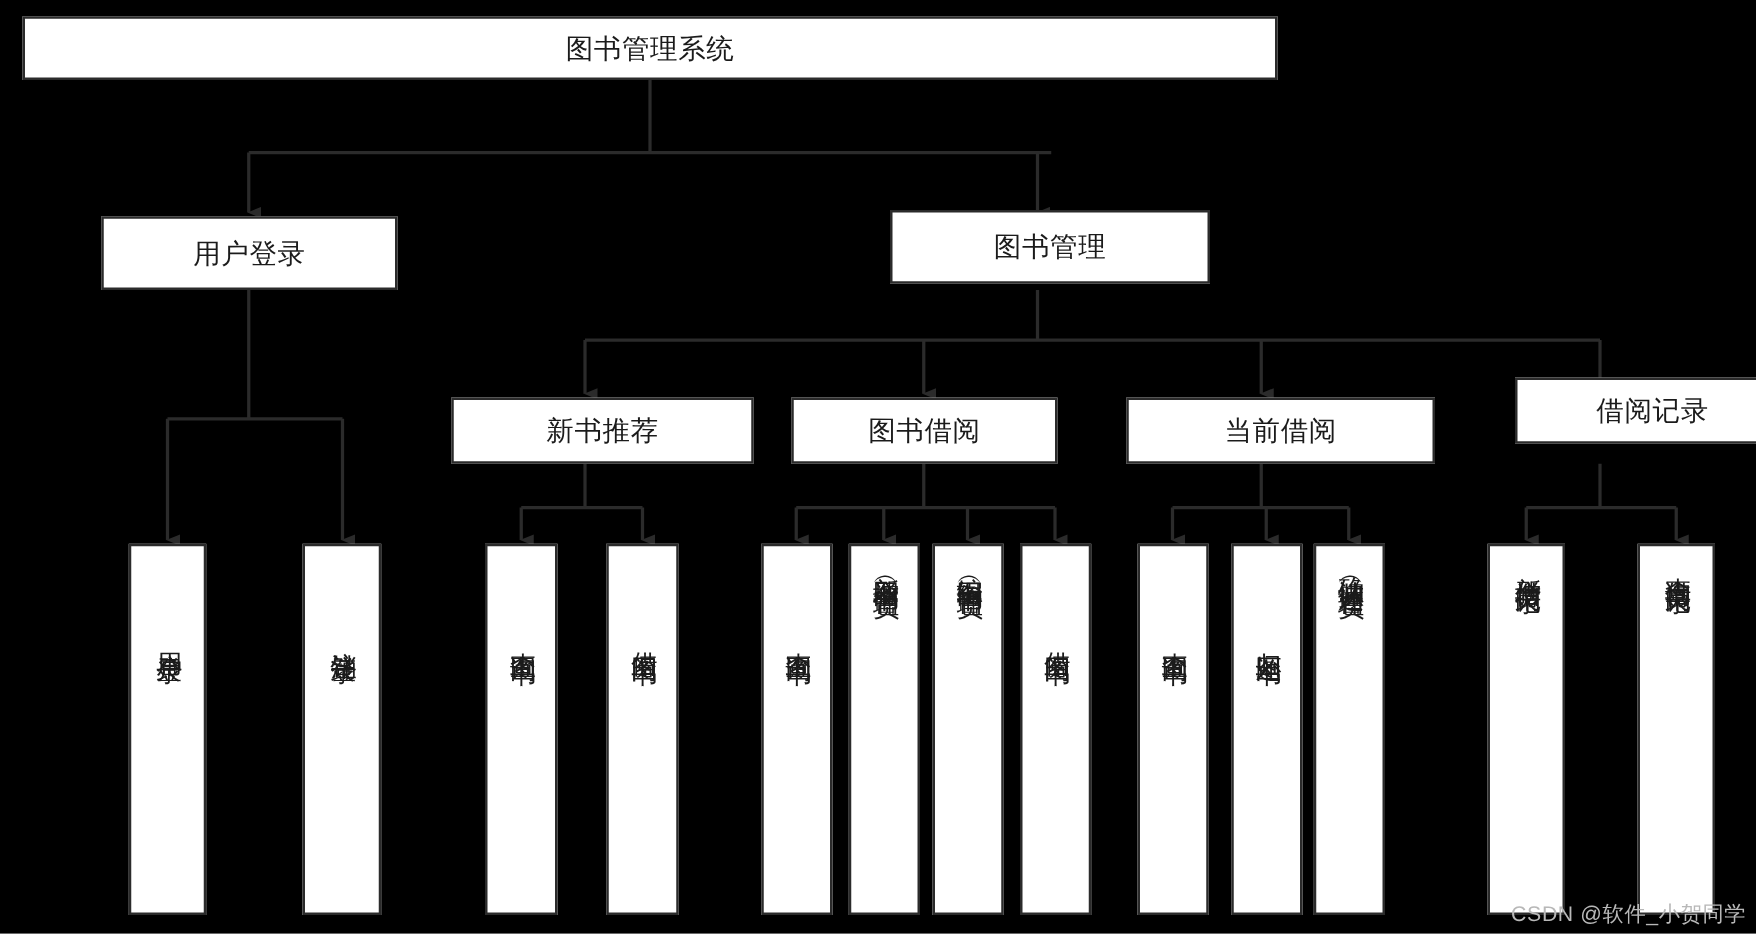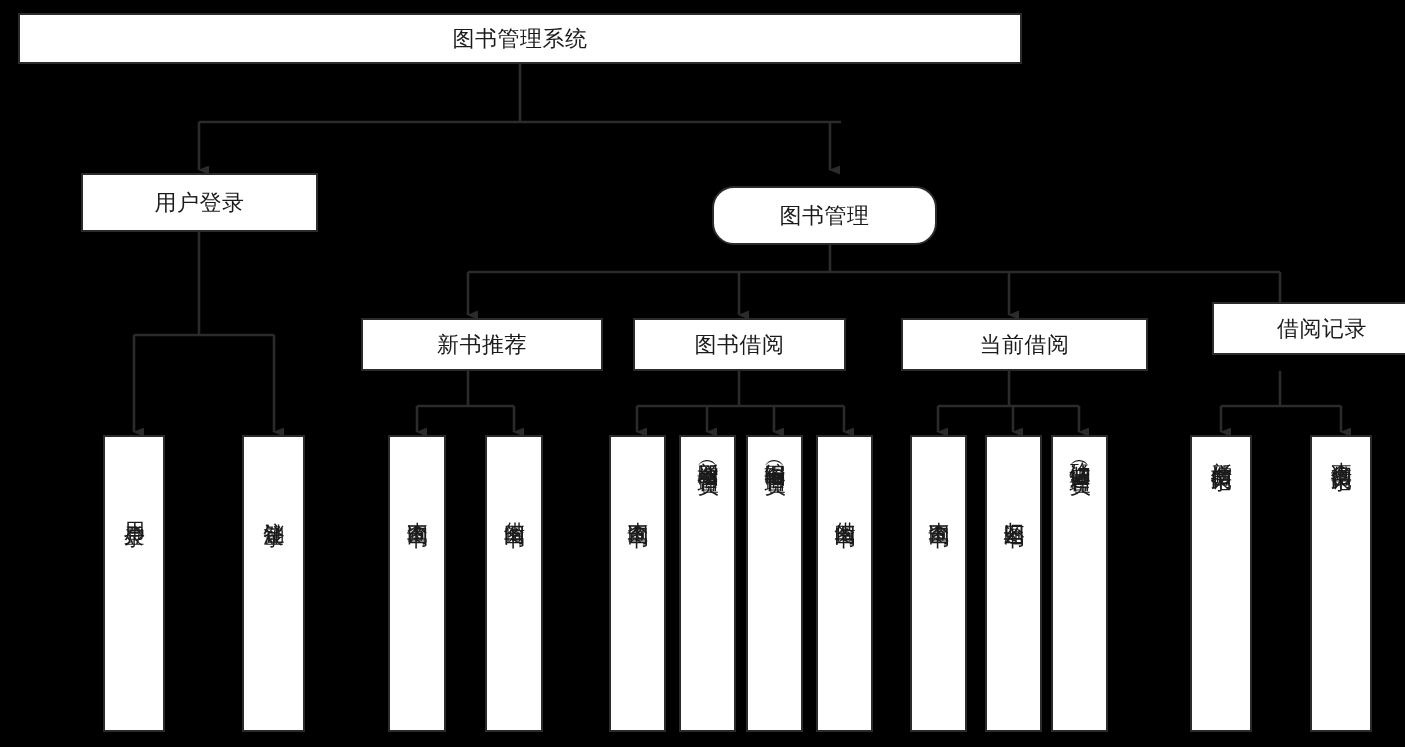--- a/index.html
+++ b/index.html
@@ -135,21 +135,21 @@
     </g>
   </svg>
 
   <div class="node node-root" id="node-root" style="left: 18px; top: 13px; width: 1004px; height: 51px;">
     <span class="label">图书管理系统</span>
   </div>
 
   <div class="node node-l2" id="node-l2-0" style="left: 81px; top: 173px; width: 237px; height: 59px;">
     <span class="label">用户登录</span>
   </div>
-  <div class="node node-l2" id="node-l2-1" style="left: 712px; top: 186px; width: 225px; height: 59px; border-radius: 22px;">
+  <div class="node node-l2" id="node-l2-1" style="left: 712px; top: 168px; width: 256px; height: 59px;">
     <span class="label">图书管理</span>
   </div>
 
   <div class="node node-l3" id="node-l3-0" style="left: 361px; top: 318px; width: 242px; height: 53px;">
     <span class="label">新书推荐</span>
   </div>
   <div class="node node-l3" id="node-l3-1" style="left: 633px; top: 318px; width: 213px; height: 53px;">
     <span class="label">图书借阅</span>
   </div>
   <div class="node node-l3" id="node-l3-2" style="left: 901px; top: 318px; width: 247px; height: 53px;">
@@ -192,13 +192,14 @@
   <div class="node node-leaf" id="node-leaf-10" style="left: 1051px; top: 435px; width: 57px; height: 297px;">
     <span class="label">确认归还（管理员）</span>
   </div>
   <div class="node node-leaf" id="node-leaf-11" style="left: 1190px; top: 435px; width: 62px; height: 297px;">
     <span class="label">新增借阅记录</span>
   </div>
   <div class="node node-leaf" id="node-leaf-12" style="left: 1310px; top: 435px; width: 62px; height: 297px;">
     <span class="label">查询借阅记录</span>
   </div>
 
+  <div id="watermark">CSDN @软件_小贺同学</div>
 </div>
 
 </body></html>

